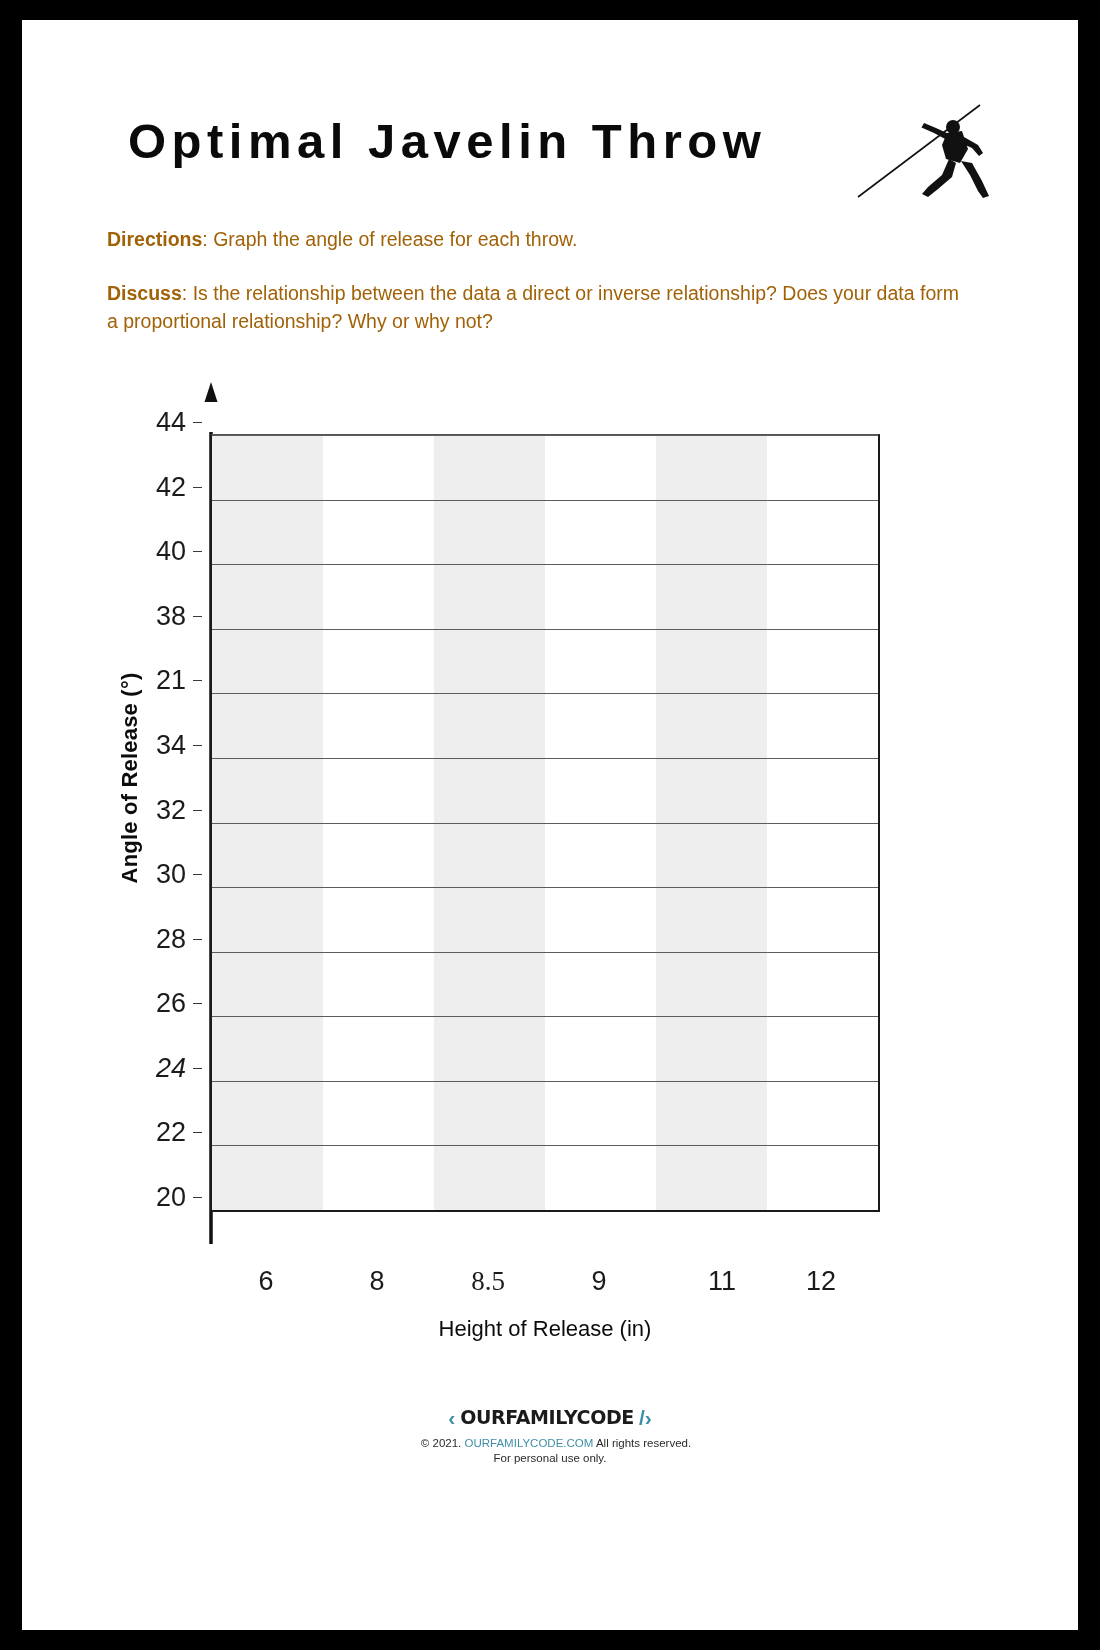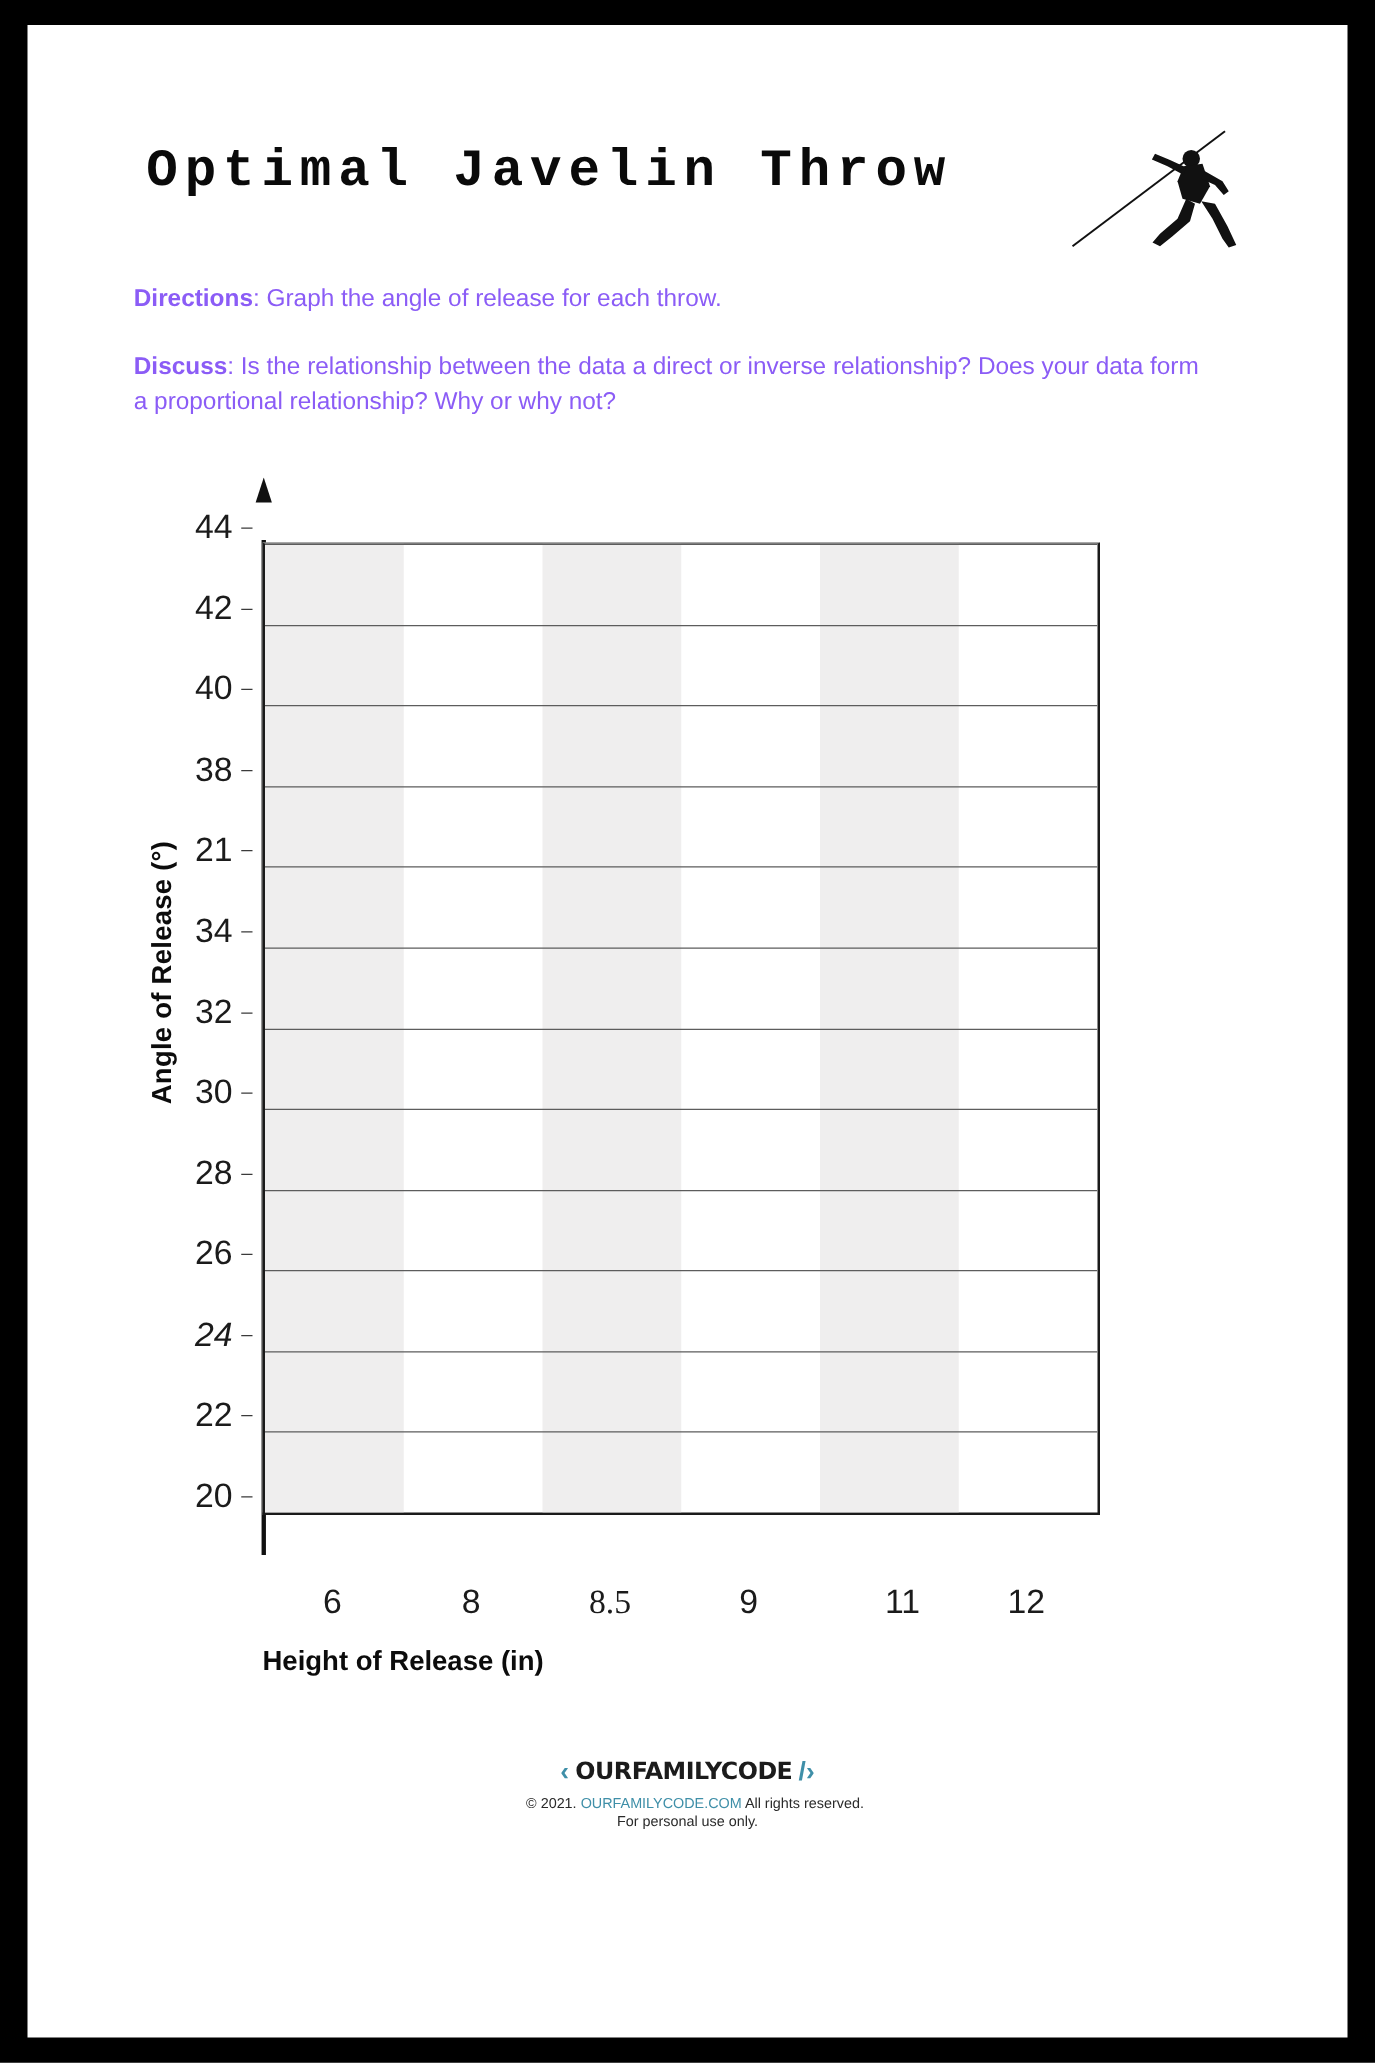--- a/index.html
+++ b/index.html
@@ -36,24 +36,24 @@
   
   .header {
     position: absolute;
     left: 90px;
     top: 85px;
     width: 880px;
     height: 100px;
   }
   .title {
     position: absolute;
-    left: 5px;
+    left: 16px;
     top: 8px;
-    font-family: Liberation Mono, monospace;
-    font-size: 42px;
+    font-family: Liberation Sans, sans-serif;
+    font-size: 49px;
     font-weight: 700;
     letter-spacing: 5.5px;
     color: #0a0a0a;
     white-space: nowrap;
   }
   .javelin-icon {
     position: absolute;
     right: 0;
     top: -4px;
     width: 140px;
@@ -63,21 +63,21 @@
   
   .instructions {
     position: absolute;
     left: 85px;
     top: 205px;
     width: 860px;
   }
   .line {
     font-size: 19.5px;
     line-height: 28px;
-    color: #8b5cf6;
+    color: #a16207;
     margin: 0 0 26px 0;
   }
   .line b { font-weight: 700; }
 
   
   .chart-block {
     position: absolute;
     left: 60px;
     top: 350px;
     width: 940px;
@@ -180,22 +180,23 @@
     text-align: center;
     transform: translateX(-50%);
     white-space: nowrap;
   }
 
   .x-axis-title {
     position: absolute;
     left: 128px;
     top: 946px;
     width: 670px;
+    text-align: center;
     font-size: 22px;
-    font-weight: 700;
+    font-weight: 400;
     color: #0c0c0c;
   }
 
   
   .footer {
     position: absolute;
     left: 0;
     top: 1385px;
     width: 100%;
     text-align: center;

